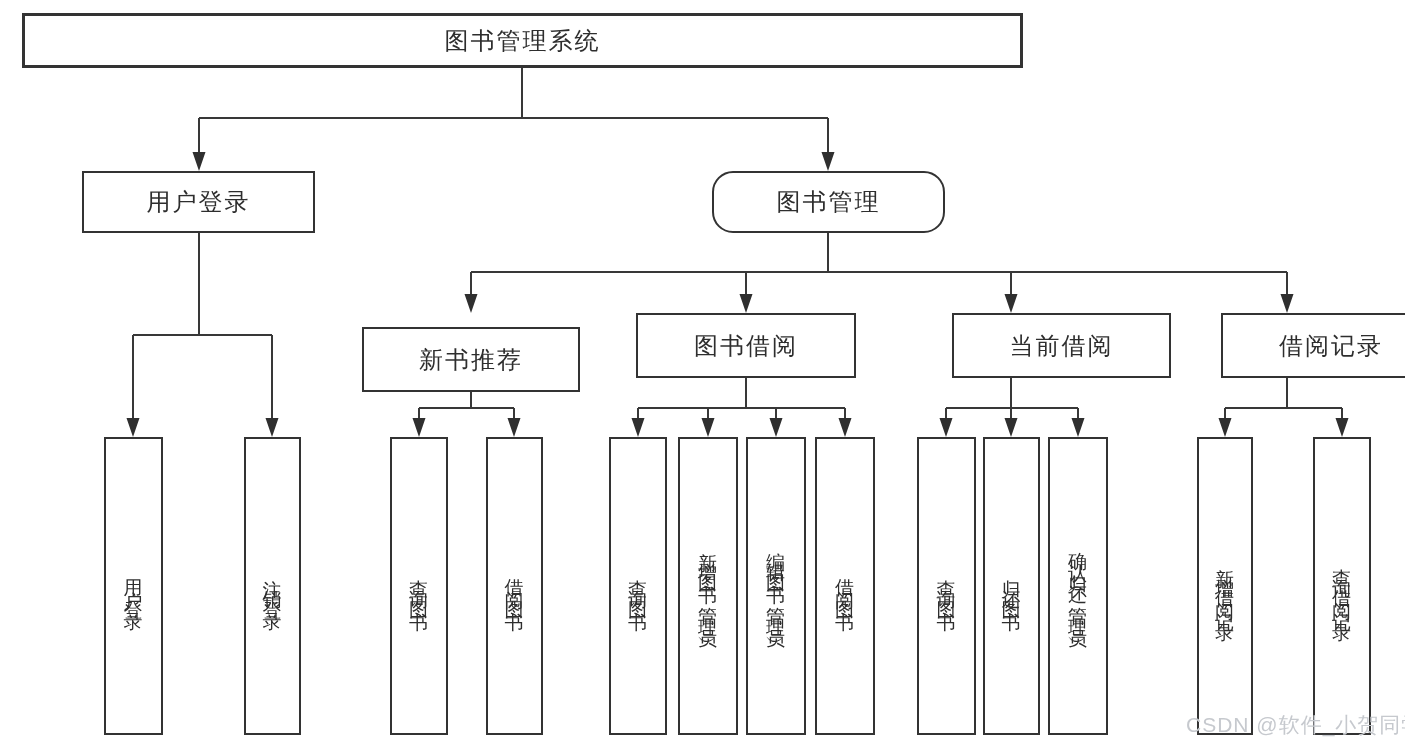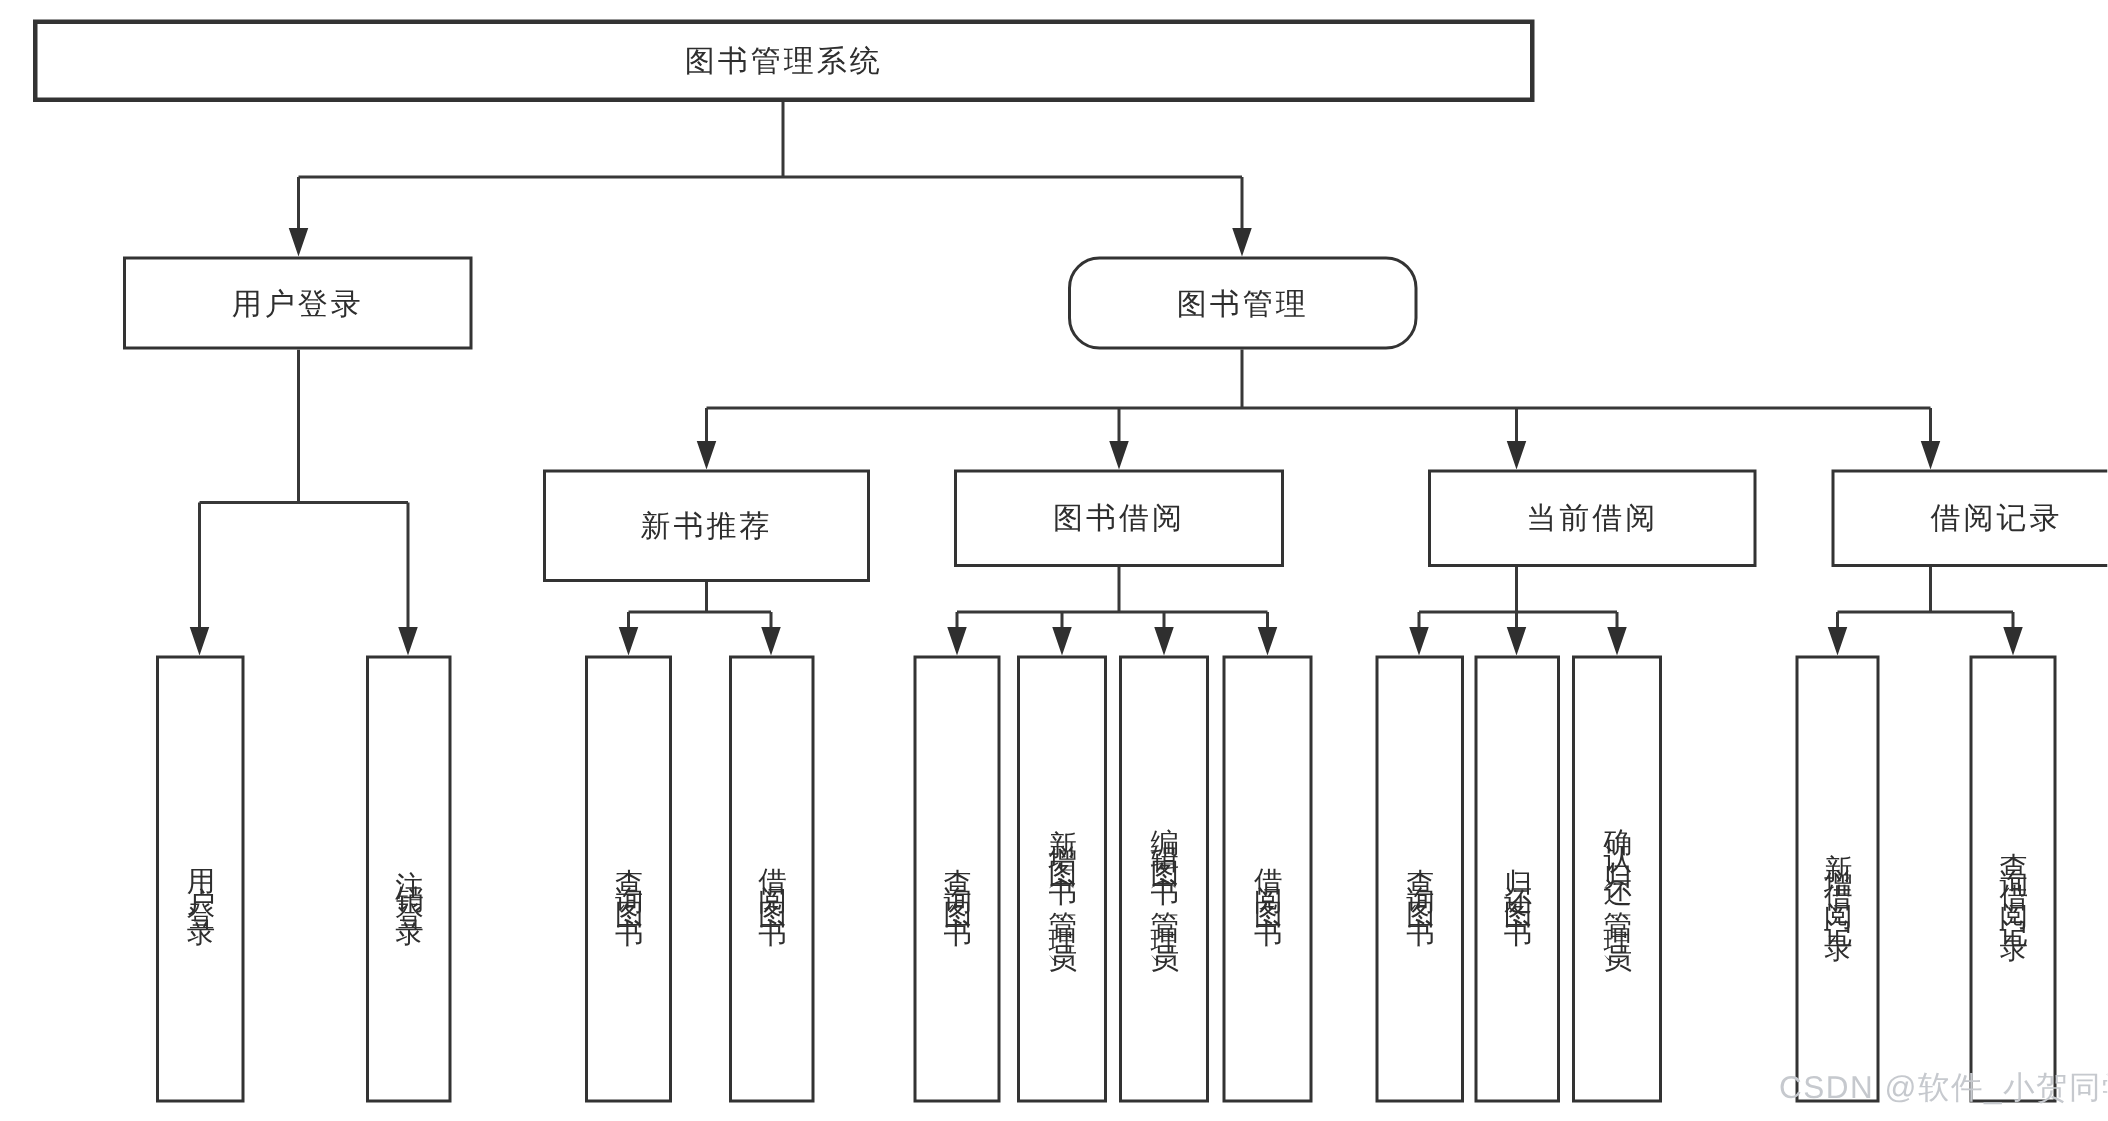--- a/index.html
+++ b/index.html
@@ -15,21 +15,21 @@
   .connectors path.line{stroke:#383838;stroke-width:2;fill:none;}
   .connectors path.arrow{fill:#2f2f2f;stroke:none;}
   .box{
     position:absolute;
     background:#ffffff;
     border:2px solid #333333;
     box-sizing:border-box;
     color:#2e2e2e;
     display:flex;align-items:center;justify-content:center;
   }
-  .hbox{font-size:20px;letter-spacing:2px;white-space:nowrap;}
+  .hbox{font-size:24px;letter-spacing:2px;white-space:nowrap;}
   .root{border-width:3px;}
   .vtext{
     writing-mode:vertical-lr;
     text-orientation:mixed;
     font-size:19px;
     letter-spacing:11px;
     line-height:1;
     white-space:nowrap;
   }
   .watermark{
@@ -68,21 +68,21 @@
 
     <path class="line" d="M1287 378 V408 M1225 408 H1342 M1225 408 V419 M1342 408 V419"></path>
     <path class="arrow" d="M1218.5 418 H1231.5 L1225 437 Z M1335.5 418 H1348.5 L1342 437 Z"></path>
   </svg>
 
   <div class="box hbox root" style="left:22px;top:13px;width:1001px;height:55px;">图书管理系统</div>
 
   <div class="box hbox" style="left:82px;top:171px;width:233px;height:62px;">用户登录</div>
   <div class="box hbox" style="left:712px;top:171px;width:233px;height:62px;border-radius:21px;">图书管理</div>
 
-  <div class="box hbox" style="left:362px;top:313px;width:218px;height:75px;">新书推荐</div>
+  <div class="box hbox" style="left:362px;top:327px;width:218px;height:65px;">新书推荐</div>
   <div class="box hbox" style="left:636px;top:313px;width:220px;height:65px;">图书借阅</div>
   <div class="box hbox" style="left:952px;top:313px;width:219px;height:65px;">当前借阅</div>
   <div class="box hbox" style="left:1177px;top:313px;width:220px;height:65px;margin-left:44px;">借阅记录</div>
 
   <div class="box" style="left:104px;top:437px;width:59px;height:298px;">
     <span class="vtext">用户登录</span>
   </div>
   <div class="box" style="left:244px;top:437px;width:57px;height:298px;">
     <span class="vtext">注销登录</span>
   </div>

